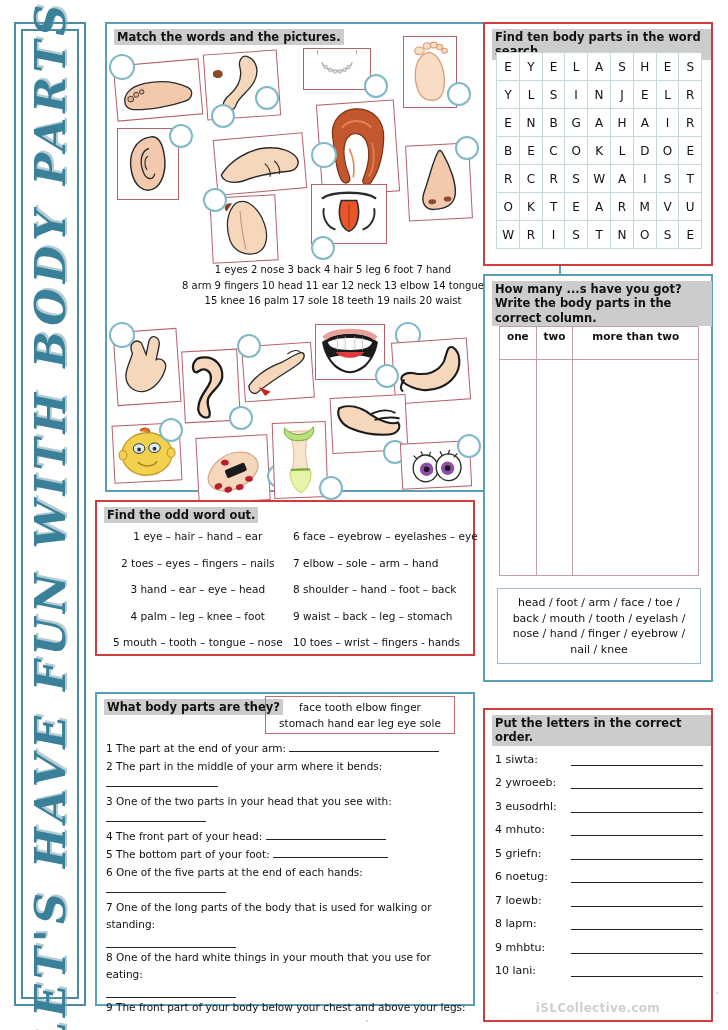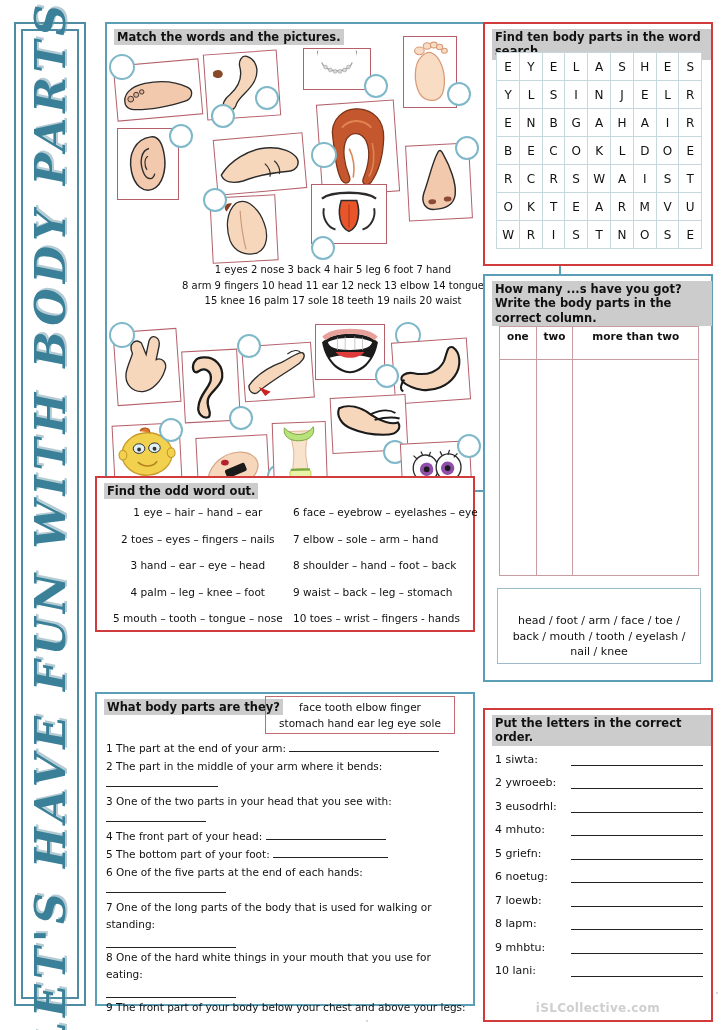--- a/index.html
+++ b/index.html
@@ -99,21 +99,21 @@
     left: 8px; right: 8px; top: 238px;
     text-align: center;
     font-family: "DejaVu Sans", sans-serif;
     font-size: 10px;
     line-height: 1.55;
     color: #111111;
   }
   #match-wordlist div { white-space: nowrap; }
 
   
-  #panel-odd { left: 95px; top: 476px; width: 380px; height: 156px; }
+  #panel-odd { left: 95px; top: 500px; width: 380px; height: 156px; }
   #odd-title { position: absolute; left: 7px; top: 5px; }
   .odd-col {
     position: absolute;
     top: 28px;
     font-family: "DejaVu Sans", sans-serif;
     font-size: 10.5px;
     color: #111111;
   }
   .odd-col .odd-item { margin-bottom: 14.5px; white-space: nowrap; }
   #odd-col-a { left: 16px; text-align: center; }
@@ -196,21 +196,21 @@
   #how-bank {
     position: absolute;
     left: 12px; top: 312px;
     width: 204px; height: 76px;
     border: 1px solid #9cbcc9;
     box-sizing: border-box;
     text-align: center;
     font-family: "DejaVu Sans", sans-serif;
     font-size: 11px;
     color: #111111;
-    padding-top: 24px;
+    padding-top: 6px;
     line-height: 1.42;
   }
   #how-bank div { white-space: nowrap; }
 
   
   #panel-ana { left: 483px; top: 708px; width: 230px; height: 314px; }
   #ana-title { position: absolute; left: 7px; top: 5px; }
   #ana-list {
     position: absolute;
     left: 10px; right: 8px; top: 32px;
@@ -627,20 +627,21 @@
         <tr>
           <td></td>
           <td></td>
           <td></td>
         </tr>
       </tbody>
     </table>
     <div id="how-bank">
       <div>head / foot / arm / face / toe /</div>
       <div>back / mouth / tooth / eyelash /</div>
+      <div>nose / hand / finger / eyebrow /</div>
       <div>nail / knee</div>
     </div>
   </div>
 
   <div class="panel panel-red" id="panel-ana">
     <span class="sec-title" id="ana-title">Put the letters in the correct order.</span>
     <div id="ana-list">
         <div class="ana-row">
           <span class="ana-label">1 siwta:</span>
           <span class="ana-line"></span>

